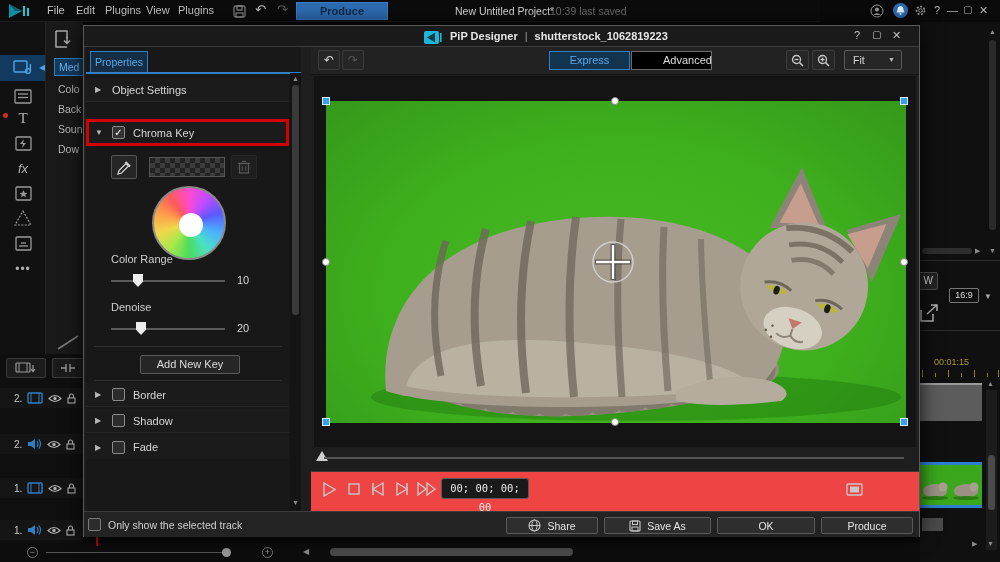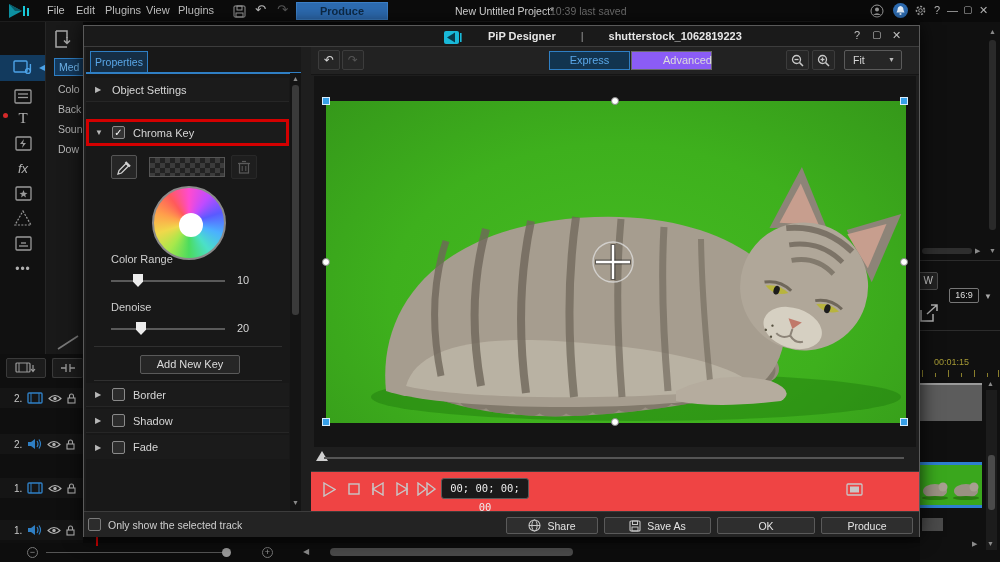--- a/index.html
+++ b/index.html
@@ -39,21 +39,21 @@
   .ruler-time { position:absolute; left:14px; top:335px; font-size:9px; color:#a79b35; }
   .tick { position:absolute; width:1px; background:#8a7f2c; }
   .clip-gray { position:absolute; left:0px; top:361px; width:62px; height:38px; background:#5c5c5c; border-top:2px solid #9a9a9a; }
   .clip-green { position:absolute; left:0px; top:440px; width:62px; height:46px; background:#39a51d; border-top:3px solid #2e7fd0; border-bottom:3px solid #2e7fd0; display:flex; }
   .vscroll { position:absolute; left:66px; top:368px; width:11px; height:160px; background:#1c1c1c; }
   .aspect-box { position:absolute; left:29px; top:266px; width:30px; height:15px; border:1px solid #777; border-radius:2px; font-size:9px; color:#ddd; text-align:center; line-height:13px; }
 
   
   .dialog { position:absolute; left:83px; top:25px; width:837px; height:512px; background:#1e1e1e; border:1px solid #5a5a5a; box-shadow:0 0 18px rgba(0,0,0,.8); z-index:10; }
   .dlg-title { position:absolute; left:0; top:0; width:100%; height:21px; background:#1a1a1a; border-bottom:1px solid #3c3c3c; }
-  .dlg-title-text { position:absolute; left:360px; top:4px; font-size:11px; color:#e6e6e6; font-weight:bold; white-space:nowrap; display:flex; gap:25px; }
+  .dlg-title-text { position:absolute; left:340px; top:4px; font-size:11px; color:#e6e6e6; font-weight:bold; white-space:nowrap; display:flex; gap:7px; }
   .dlg-win-glyph { position:absolute; top:3px; font-size:11px; color:#c0c0c0; }
 
   .props-panel { position:absolute; left:2px; top:21px; width:215px; height:464px; background:#181818; }
   .props-tab { position:absolute; left:4px; top:4px; width:58px; height:21px; background:#152e45; border:1px solid #2f7fc4; border-bottom:none; color:#5aa7e8; font-size:10.5px; text-align:center; line-height:20px; }
   .props-blueline { position:absolute; left:0; top:25px; width:215px; height:2px; background:#2f7fc4; }
   .sec-row { position:absolute; left:0; width:203px; height:24px; display:flex; align-items:center; gap:8px; padding-left:9px; border-bottom:1px solid #262626; background:#1b1b1b; }
   .sec-arrow { font-size:8px; color:#b8b8b8; width:9px; }
   .sec-label { font-size:11px; color:#d6d6d6; }
   .cbx { width:13px; height:13px; background:#333; border:1px solid #8a8a8a; border-radius:2px; font-size:10px; line-height:12px; text-align:center; color:#fff; }
   .red-box { position:absolute; left:0px; top:72px; width:203px; height:27px; border:3px solid #d40000; pointer-events:none; }
@@ -71,21 +71,21 @@
   .addkey-btn { position:absolute; left:54px; top:308px; width:100px; height:19px; background:#262626; border:1px solid #5a5a5a; border-radius:2px; color:#dcdcdc; font-size:11px; text-align:center; line-height:17px; }
   .divider { position:absolute; left:8px; width:188px; height:1px; background:#303030; }
   .vbar { position:absolute; left:204px; top:26px; width:11px; height:438px; background:#141414; }
   .vbar-thumb { position:absolute; left:2px; top:12px; width:7px; height:230px; background:#3a3a3a; border-radius:3px; }
 
   .preview-panel { position:absolute; left:227px; top:21px; width:608px; height:464px; background:#1e1e1e; }
   .pv-toolbar { position:absolute; left:0; top:0; width:608px; height:28px; background:#222; border-bottom:1px solid #151515; }
   .pv-undo { position:absolute; top:3px; width:22px; height:20px; border:1px solid #3c3c3c; border-radius:2px; background:#262626; text-align:center; line-height:18px; font-size:12px; }
   .mode-tab { position:absolute; top:4px; width:81px; height:19px; font-size:11px; text-align:center; line-height:17px; }
   .mode-express { left:238px; background:#12344f; border:1px solid #2f7fc4; color:#5aa7e8; }
-  .mode-advanced { left:320px; background:#8b5cf6; border:1px solid #6a6a6a; color:#dcdcdc;padding-left:31px; }
+  .mode-advanced { left:320px; background:#000000; border:1px solid #6a6a6a; color:#dcdcdc;padding-left:31px; }
   .mag-btn { position:absolute; top:3px; width:23px; height:20px; border:1px solid #3c3c3c; background:#262626; border-radius:2px; display:flex; align-items:center; justify-content:center; }
   .fit-dd { position:absolute; left:533px; top:3px; width:58px; height:20px; background:#262626; border:1px solid #5a5a5a; border-radius:2px; font-size:10.5px; color:#d6d6d6; line-height:18px; padding-left:8px; }
   .fit-dd .car { position:absolute; right:6px; top:0; font-size:7px; color:#bbb; line-height:18px; }
 
   .viewport { position:absolute; left:3px; top:29px; width:602px; height:371px; background:#141414; }
   .green-stage { position:absolute; left:12px; top:25px; width:580px; height:322px;
     background:radial-gradient(ellipse at 50% 60%, #45bb22 0%, #3eb01d 55%, #35981a 100%); }
   .handle-sq { position:absolute; width:8px; height:8px; background:#37a0e8; border:1px solid #d8eeff; }
   .handle-ci { position:absolute; width:8px; height:8px; background:#fff; border:1px solid #888; border-radius:50%; }
   .scrub { position:absolute; left:3px; top:404px; width:602px; height:14px; }

